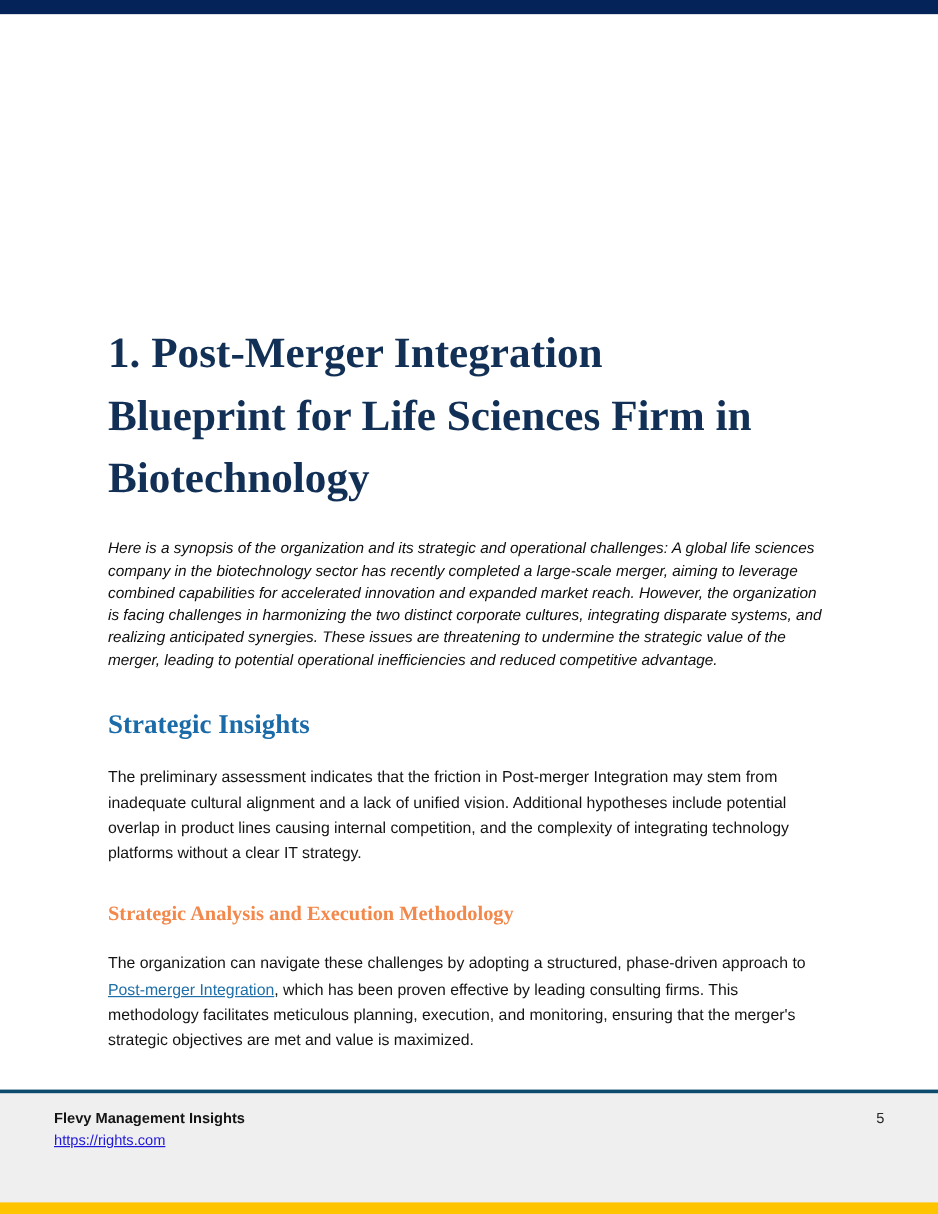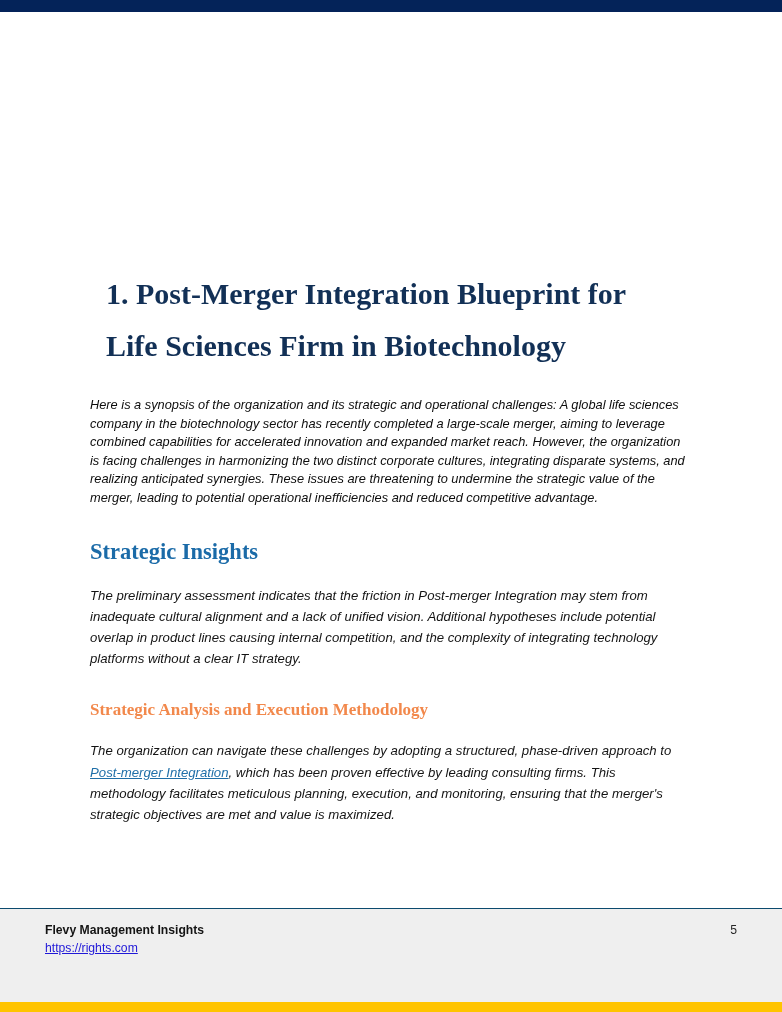--- a/index.html
+++ b/index.html
@@ -39,25 +39,25 @@
     position: absolute;
     left: 90px;
     top: 256px;
     width: 600px;
   }
 
   
   .doc-title {
     font-family: "Liberation Serif", "DejaVu Serif", serif;
     font-weight: bold;
-    font-size: 30px;
+    font-size: 36px;
     line-height: 52px;
     color: #123056;
     letter-spacing: 0px;
-    margin: 0 0 24px 16px;
+    margin: 0 0 24px 0;
     width: 540px;
   }
 
   
   .synopsis {
     font-family: "Liberation Sans", sans-serif;
     font-style: italic;
     font-size: 12.8px;
     line-height: 18.6px;
     color: #0d0d0d;
@@ -87,38 +87,37 @@
   }
 
   
   .body-p {
     font-family: "Liberation Sans", sans-serif;
     font-size: 13.2px;
     line-height: 21.2px;
     color: #141414;
     margin: 0 0 28px 0;
     width: 600px;
-    font-style: italic;
   }
   .body-p:last-child { margin-bottom: 0; }
 
   .inline-link {
     color: #1f6fa8;
     text-decoration: underline;
   }
 
   
   .footer {
     position: absolute;
     left: 0;
     top: 908px;
     width: 782px;
     height: 94px;
     background: #efefef;
-    border-top: 1px solid #0c4a6e;
+    border-top: 3px solid #0c4a6e;
   }
   .footer-row {
     position: absolute;
     left: 45px;
     top: 13px;
     width: 692px;
   }
   .footer-brand {
     font-family: "Liberation Sans", sans-serif;
     font-size: 12.2px;

